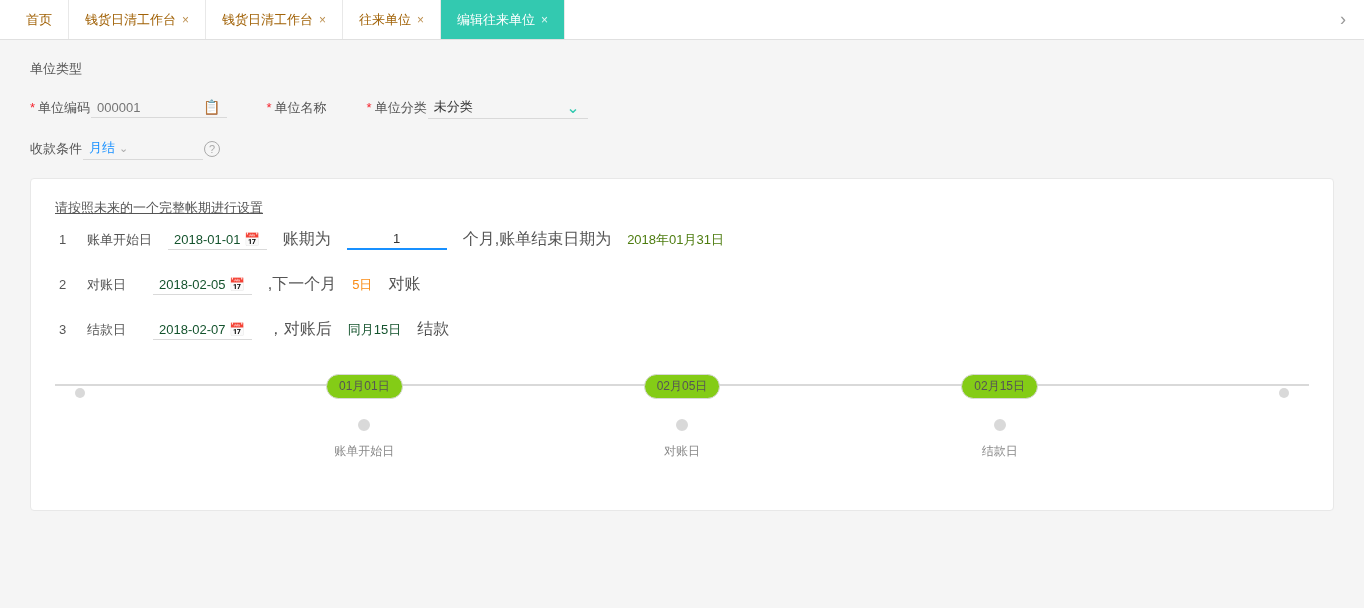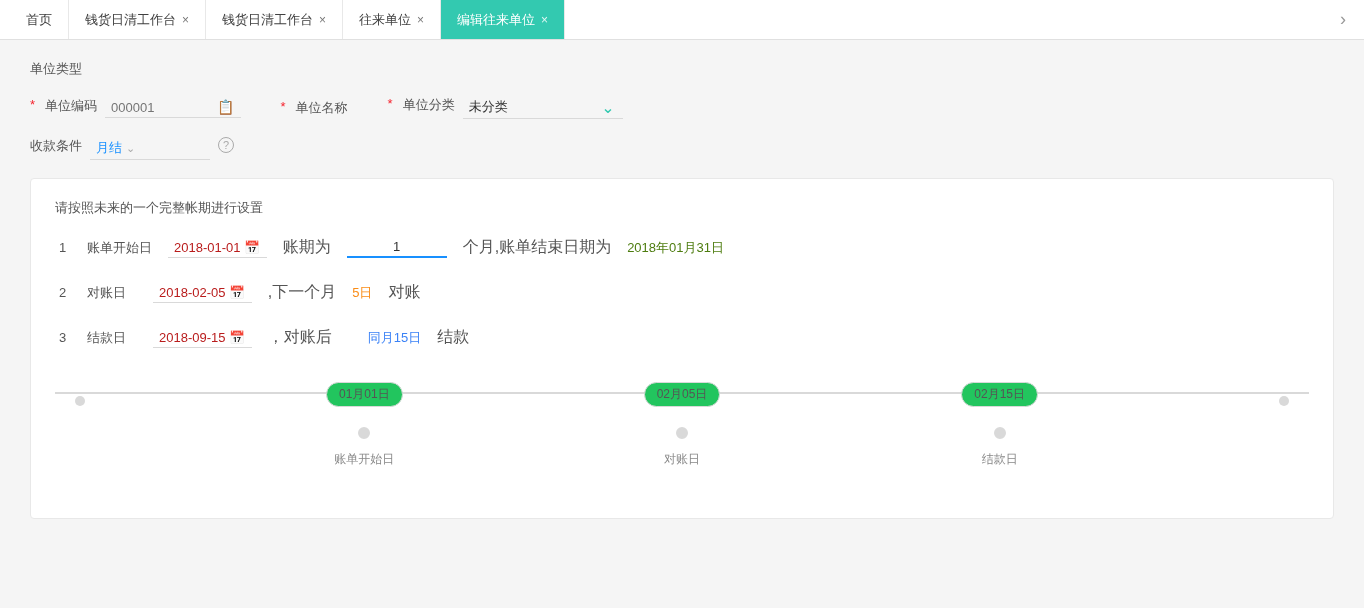--- a/index.html
+++ b/index.html
@@ -14,21 +14,21 @@
       height: 40px;
       padding: 0 10px;
     }
     .tab {
       display: flex;
       align-items: center;
       padding: 0 16px;
       height: 100%;
       cursor: pointer;
       font-size: 13px;
-      color: #404040;
+      color: #a16207;
       border-right: 1px solid #e8e8e8;
       gap: 6px;
       white-space: nowrap;
     }
     .tab.active {
       background: #33c9b0;
       color: #fff;
       font-weight: 500;
     }
     .tab .close-x {
@@ -56,22 +56,22 @@
     
     .form-row {
       display: flex;
       align-items: center;
       gap: 40px;
       margin-bottom: 18px;
       flex-wrap: wrap;
     }
     .form-group {
       display: flex;
-      align-items: flex-start;
-      gap: 8px;
+      align-items: center;
+      gap: 1px;
     }
     .form-label {
       color: #555;
       font-size: 13px;
       white-space: nowrap;
     }
     .required-star {
       color: #f5222d;
       margin-right: 2px;
     }
@@ -193,21 +193,22 @@
     .period-card {
       background: #fff;
       border: 1px solid #e8e8e8;
       border-radius: 4px;
       padding: 20px 24px;
       margin-bottom: 16px;
     }
     .period-title {
       font-size: 13px;
       color: #555;
-      margin-bottom: 20px;
+      margin-bottom: 12px;
+      text-decoration: underline;
     }
 
     .period-row {
       display: flex;
       align-items: center;
       gap: 16px;
       margin-bottom: 24px;
       padding-left: 4px;
     }
     .period-num {
@@ -221,38 +222,37 @@
     .period-date-input {
       display: flex;
       align-items: center;
       border-bottom: 1px solid #d9d9d9;
       padding: 2px 6px;
       gap: 4px;
       cursor: pointer;
     }
     .period-date-input span {
       font-size: 13px;
-      color: #b91c1c;
+      color: #14532d;
     }
     .period-hint {
       color: #555;
       font-size: 16px;
     }
     .highlight-orange {
       color: #fa8c16;
       font-weight: 500;
     }
     .highlight-red {
       color: #4d7c0f;
       text-align: center;
     }
     .highlight-teal {
-      color: #3b82f6;
+      color: #14532d;
       font-weight: 500;
-      margin-left: 20px;
     }
 
     .period-input-number {
       border: none;
       border-bottom: 2px solid #1890ff;
       outline: none;
       width: 100px;
       font-size: 13px;
       text-align: center;
       color: #333;
@@ -297,21 +297,21 @@
     }
     .timeline-dot {
       width: 12px;
       height: 12px;
       border-radius: 50%;
       background: #d9d9d9;
       border: 2px solid #d9d9d9;
       margin-top: 14px;
     }
     .timeline-badge {
-      background: #22c55e;
+      background: #84cc16;
       border: 1px solid #d9d9d9;
       border-radius: 20px;
       padding: 3px 12px;
       font-size: 12px;
       color: #555;
       white-space: nowrap;
     }
     .timeline-label {
       font-size: 12px;
       color: #888;
@@ -426,21 +426,21 @@
       </div>
       <span class="period-hint">,下一个月</span>
       <span class="highlight-orange">5日</span>
       <span class="period-hint">对账</span>
     </div>
 
     <div class="period-row">
       <span class="period-num">3</span>
       <span class="period-row-label">结款日</span>
       <div class="period-date-input">
-        <span>2018-09-15</span>
+        <span>2018-02-07</span>
         <span class="cal-icon">📅</span>
       </div>
       <span class="period-hint">，对账后</span>
       <span class="highlight-teal">同月15日</span>
       <span class="period-hint">结款</span>
     </div>
 
 
     <div class="timeline-container">
       <div class="timeline-line"></div>

